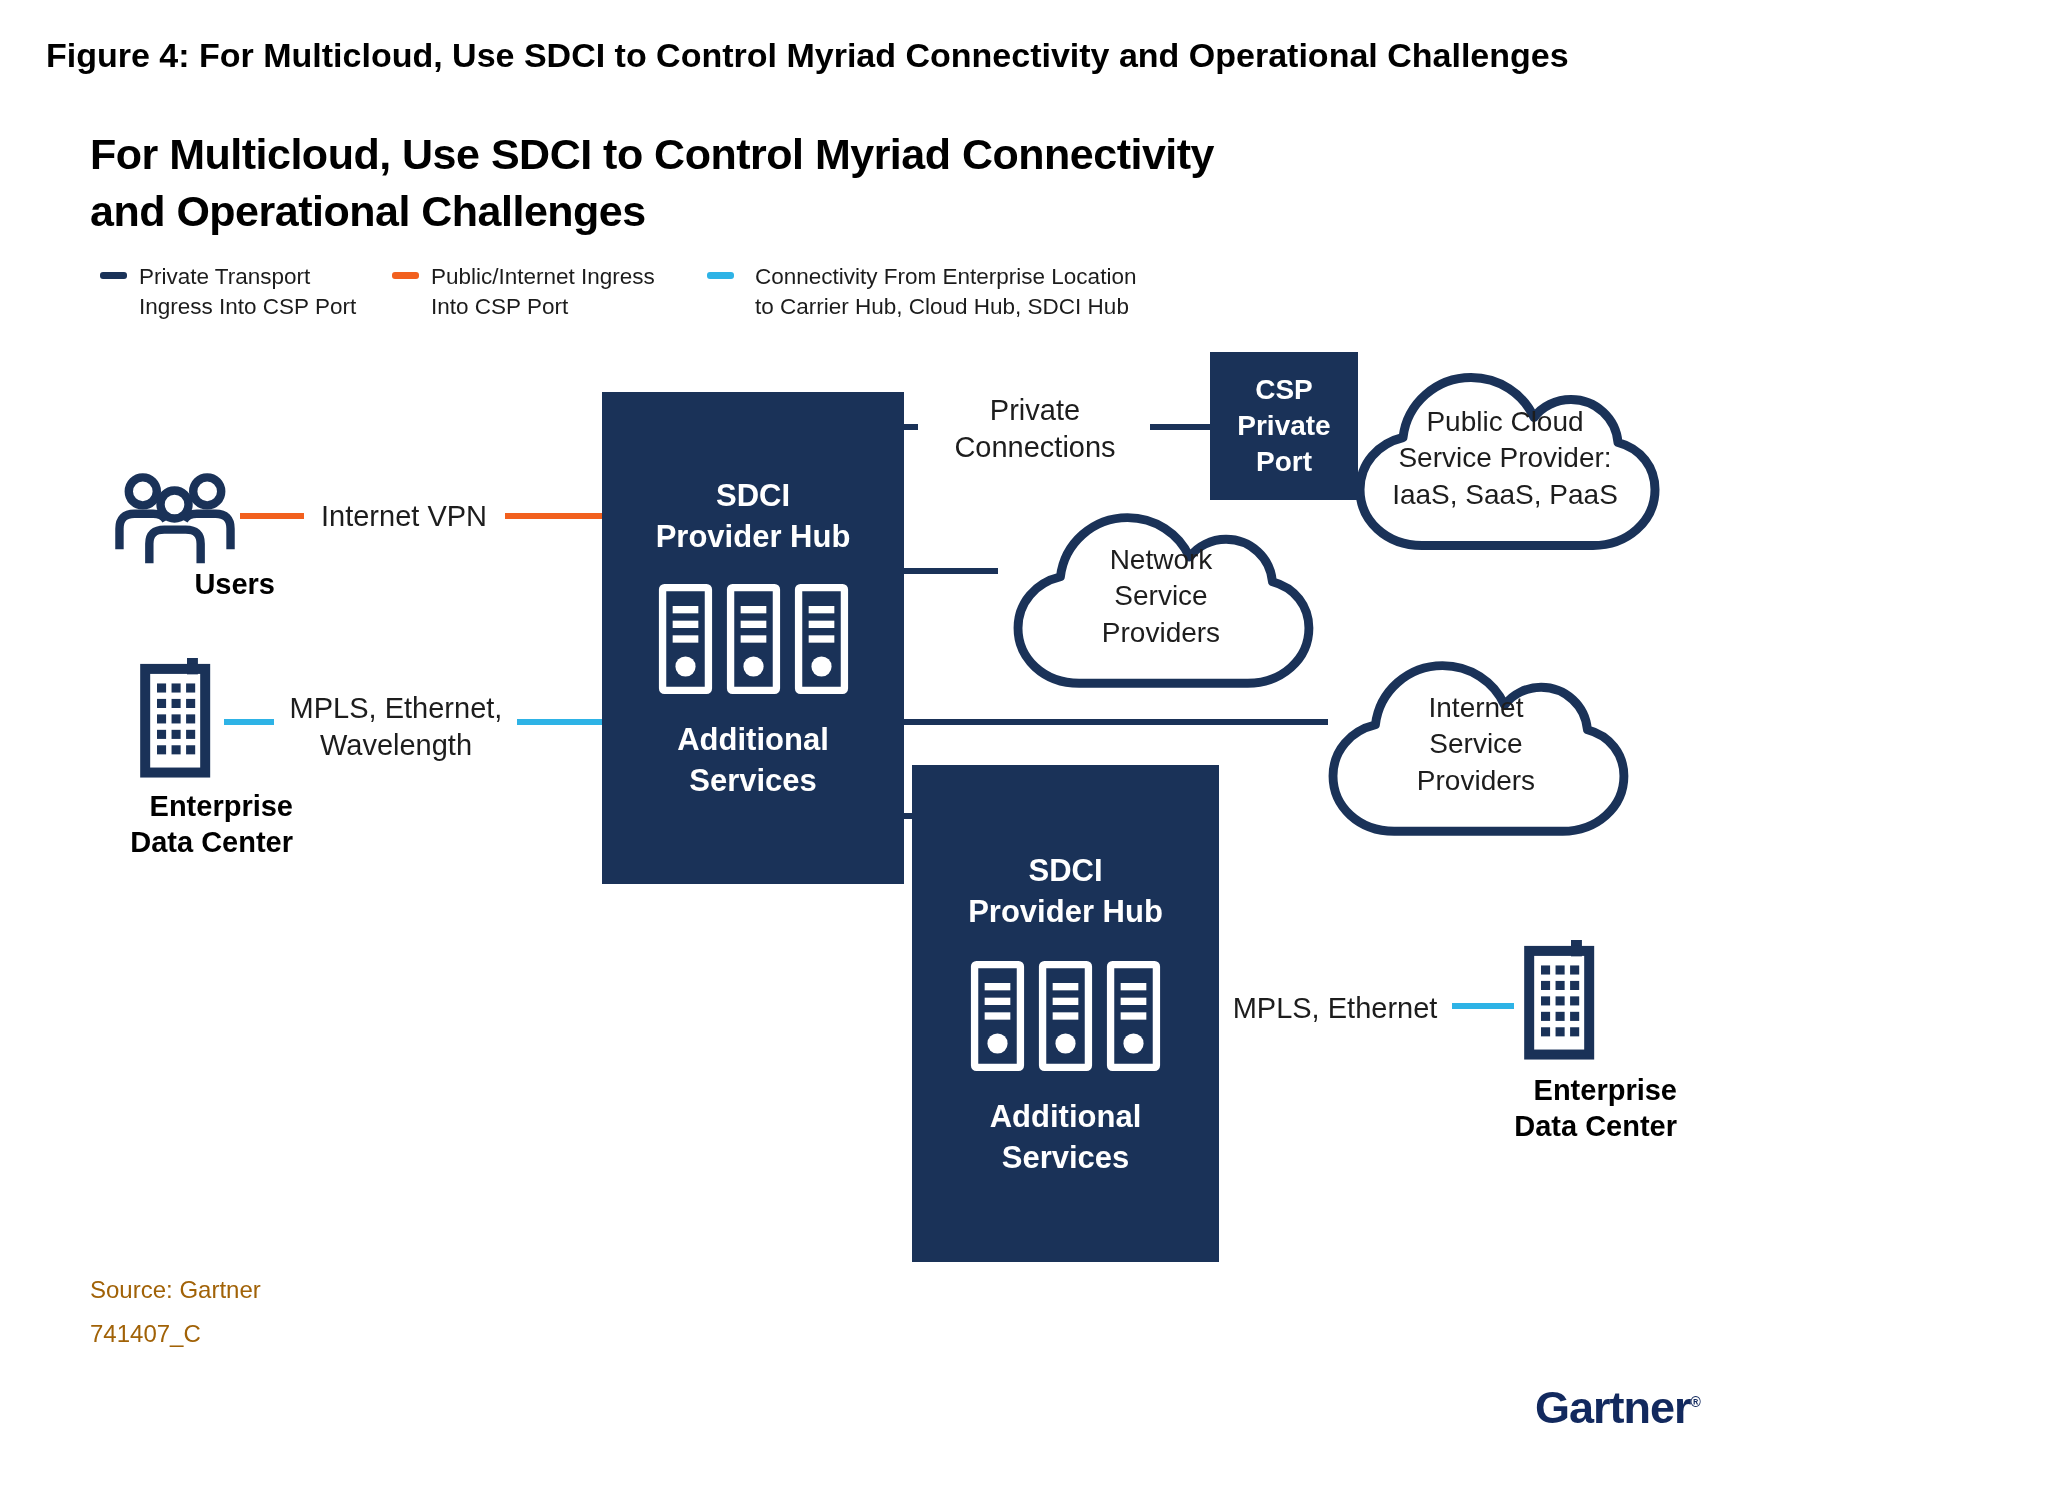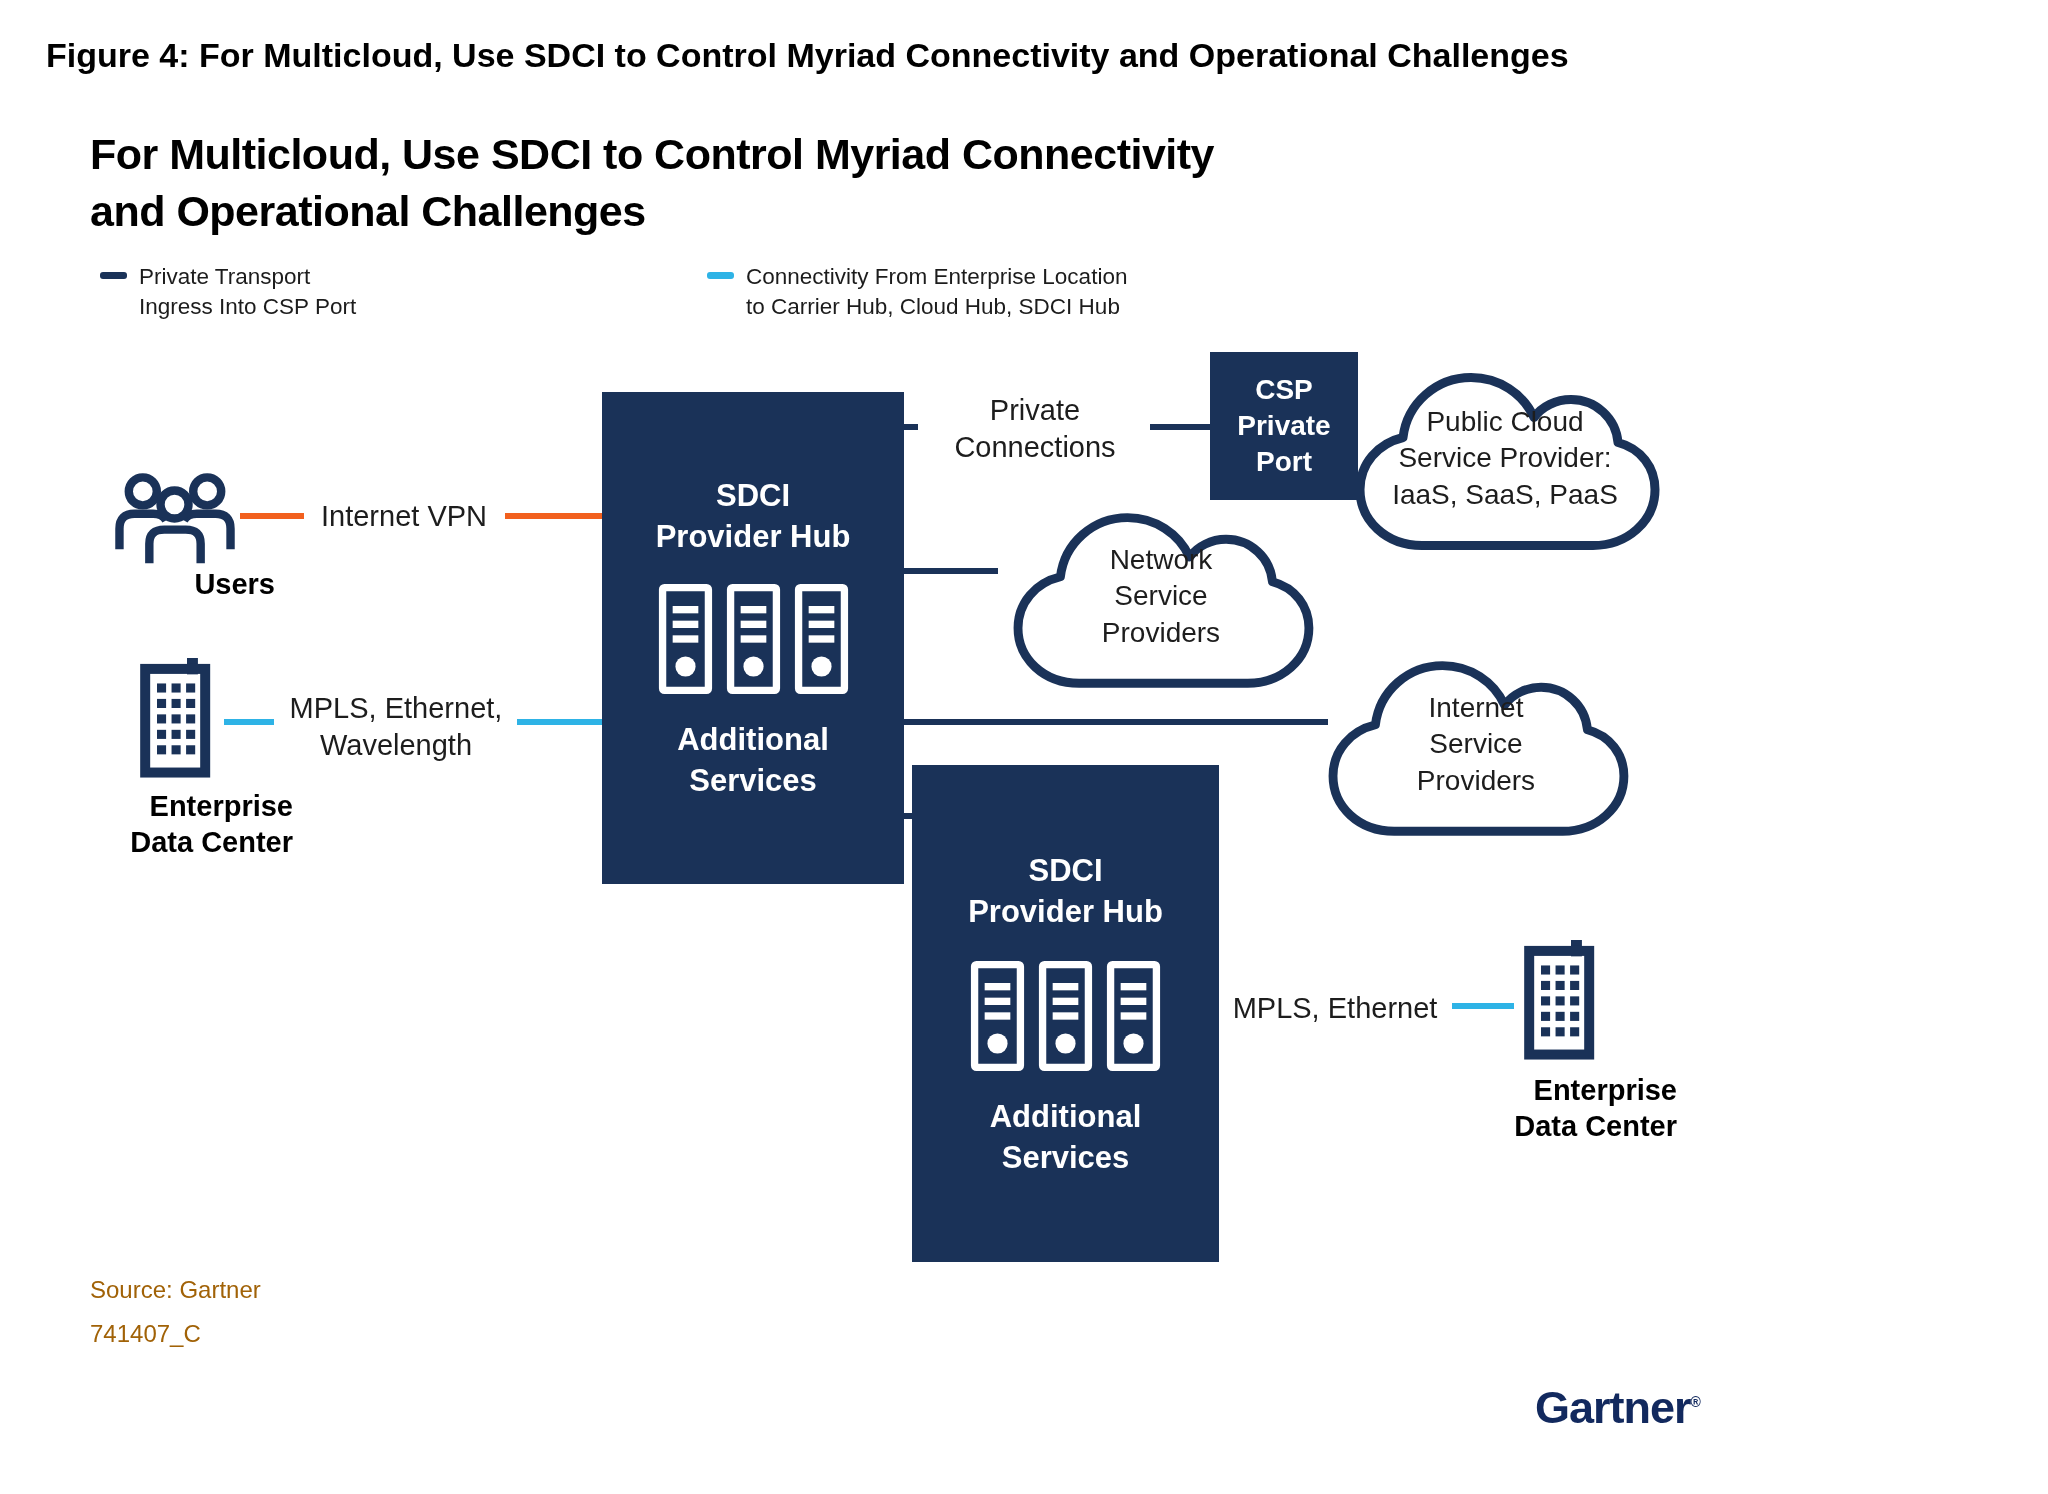--- a/index.html
+++ b/index.html
@@ -58,21 +58,28 @@
     <span style="display:block;">and Operational Challenges</span>
   </div>
 
   <div class="legend-item" style="left:100px;top:262px;">
     <div class="legend-dash dash-navy"></div>
     <div class="legend-text">
       <span>Private Transport</span>
       <span>Ingress Into CSP Port</span>
     </div>
   </div>
-  <div class="legend-item" style="left:707px;top:262px;">
+  <div class="legend-item" style="left:392px;top:262px;">
+    <div class="legend-dash dash-orange"></div>
+    <div class="legend-text">
+      <span>Public/Internet Ingress</span>
+      <span>Into CSP Port</span>
+    </div>
+  </div>
+  <div class="legend-item" style="left:707px;top:262px;gap:9px;">
     <div class="legend-dash dash-blue"></div>
     <div class="legend-text">
       <span>Connectivity From Enterprise Location</span>
       <span>to Carrier Hub, Cloud Hub, SDCI Hub</span>
     </div>
   </div>
 
   <div class="abs" style="left:112px;top:468px;z-index:2;">
     <svg width="126" height="100" viewBox="0 0 135 105">
       <circle cx="33" cy="24" r="15" fill="none" stroke="#1a3258" stroke-width="9"></circle>

